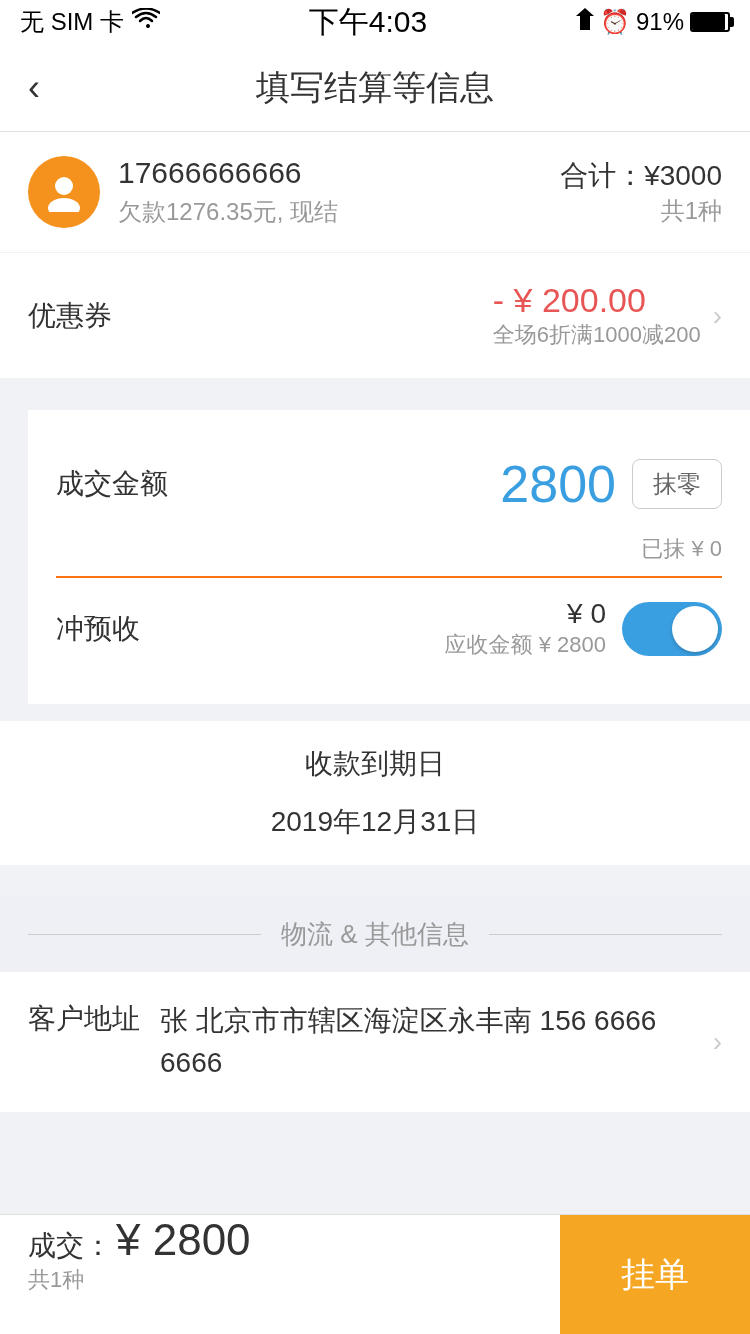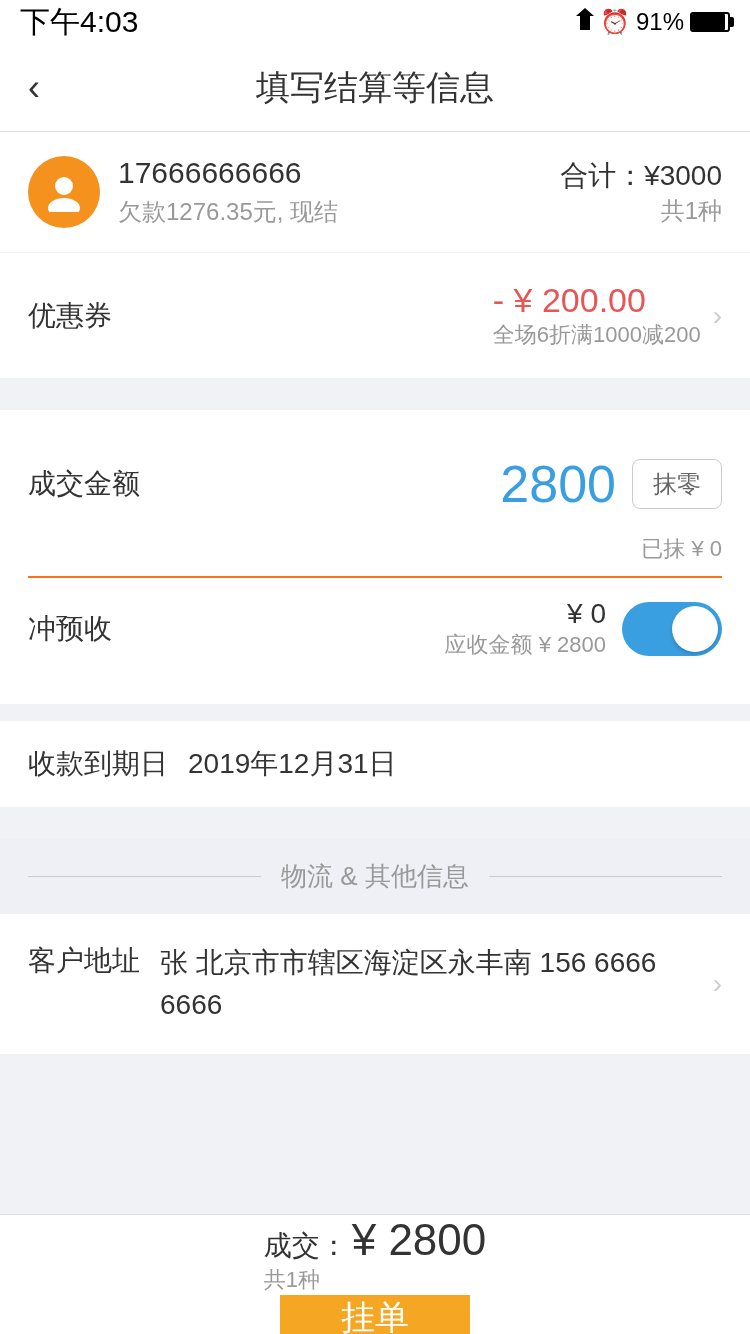--- a/index.html
+++ b/index.html
@@ -108,20 +108,21 @@
     .coupon-label { font-size: 28px; color: #333; }
     .coupon-right { display: flex; align-items: center; gap: 12px; }
     .coupon-amount { font-size: 34px; color: #e85555; font-weight: 500; }
     .coupon-desc { font-size: 22px; color: #999; text-align: right; }
     .chevron { font-size: 28px; color: #ccc; }
 
     
     .amount-section {
       background: #fff;
       padding: 24px 28px;
+      margin-left: 28px;
     }
     .amount-row {
       display: flex;
       align-items: center;
       justify-content: space-between;
       padding: 20px 0;
     }
     .amount-label { font-size: 28px; color: #333; }
     .amount-right { display: flex; align-items: center; gap: 16px; }
     .amount-value { font-size: 52px; color: #3a9fe0; font-weight: 500; }
@@ -180,20 +181,21 @@
     .debt-label { font-size: 28px; color: #333; }
 
     
     .due-date-row {
       background: #fff;
       padding: 24px 28px;
       display: flex;
       align-items: center;
       border-top: 1px solid #f0f2f5;
       gap: 20px;
+      flex-direction: column;
     }
     .due-date-label { font-size: 28px; color: #333; }
     .due-date-value { font-size: 28px; color: #333; }
 
     
     .divider-section {
       background: #eef0f5;
       padding: 20px 28px;
       display: flex;
       align-items: center;
@@ -223,23 +225,22 @@
     .bottom-spacer { height: 160px; background: #f0f2f5; }
 
     
     .footer {
       position: fixed;
       bottom: 0;
       width: 750px;
       height: 120px;
       background: #fff;
       display: flex;
-      align-items: center;
+      align-items: flex-start;
       border-top: 1px solid #e0e0e0;
-      flex-direction: column;
     }
     .footer-info {
       flex: 1;
       padding: 0 28px;
     }
     .footer-total { font-size: 28px; color: #333; }
     .footer-total-value { font-size: 44px; color: #333; font-weight: 500; }
     .footer-count { font-size: 22px; color: #999; }
     .footer-btn-hang {
       width: 190px;
@@ -261,20 +262,31 @@
       justify-content: center;
       font-size: 34px;
       color: #fff;
       cursor: pointer;
     }
   </style>
 </head>
 <body>
 
 <div class="status-bar">
+  <div class="status-left">
+    <span>无 SIM 卡</span>
+    <span>
+      <svg width="28" height="22" viewBox="0 0 28 22">
+        <path d="M14 18 a2 2 0 1 1 0 0.01Z" fill="#000"></path>
+        <path d="M8 13 Q14 7 20 13" stroke="#000" stroke-width="2.5" fill="none" stroke-linecap="round"></path>
+        <path d="M4 9 Q14 1 24 9" stroke="#000" stroke-width="2.5" fill="none" stroke-linecap="round"></path>
+        <path d="M0 5 Q14 -4 28 5" stroke="#000" stroke-width="2.5" fill="none" stroke-linecap="round"></path>
+      </svg>
+    </span>
+  </div>
   <div class="status-center">下午4:03</div>
   <div class="status-right">
     <span>
       <svg width="18" height="22" viewBox="0 0 18 22" fill="#000">
           <path d="M9 0 L18 8 L14 8 L14 22 L4 22 L4 8 L0 8 Z"></path>
         </svg>
     </span>
     <span>⏰</span>
     <span>91%</span>
     <div class="battery-icon">

